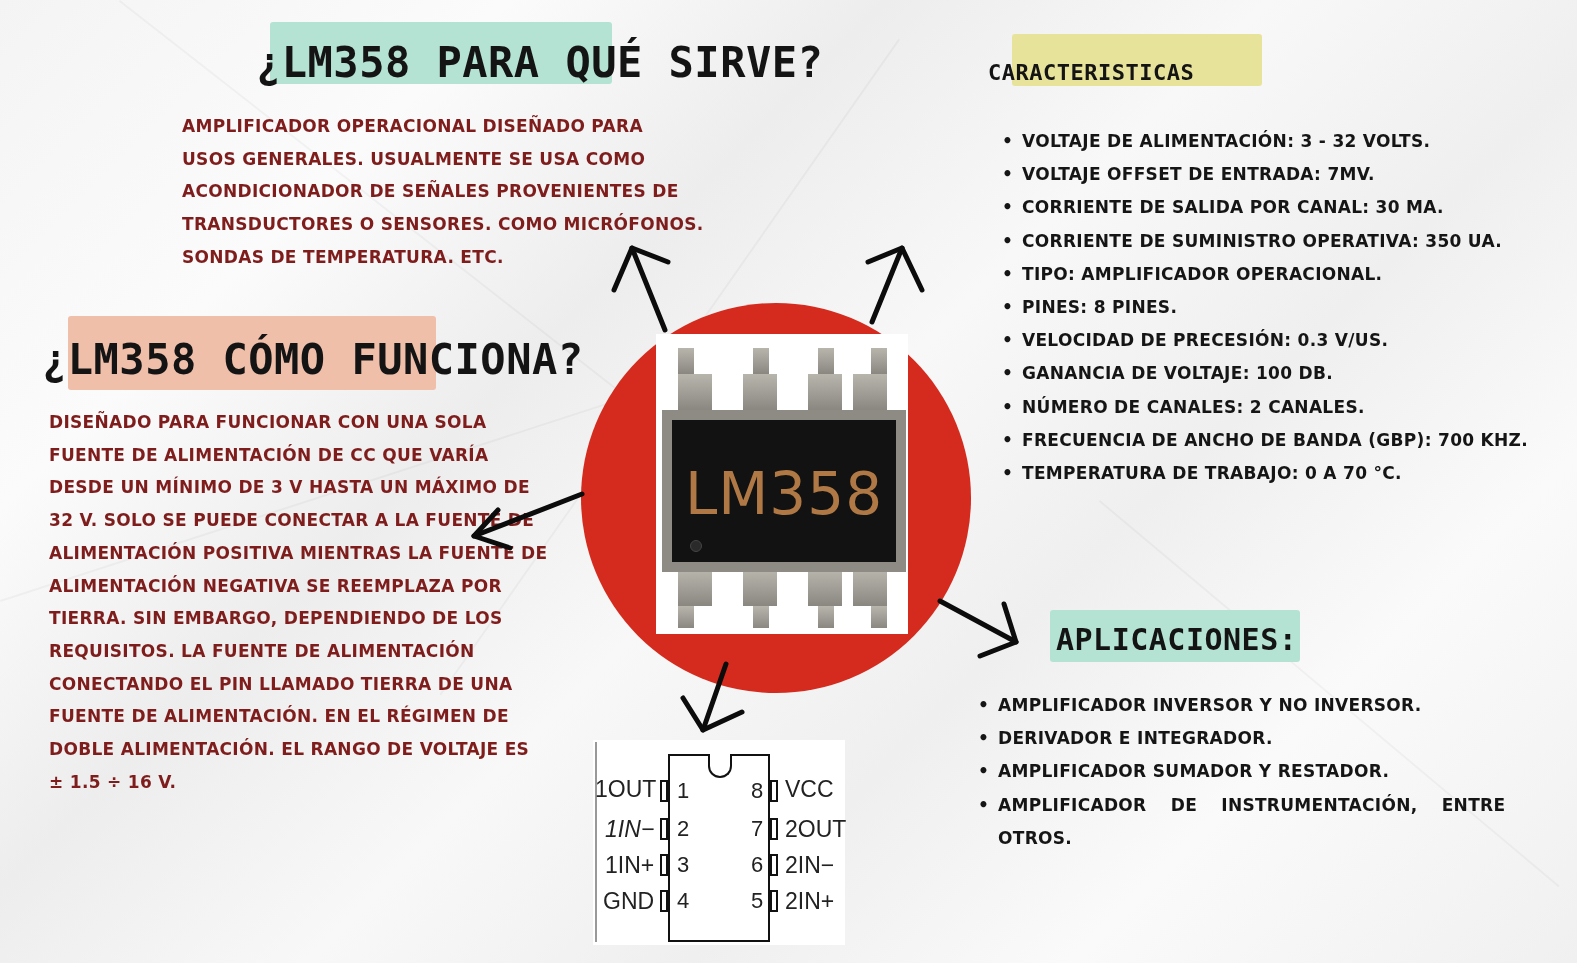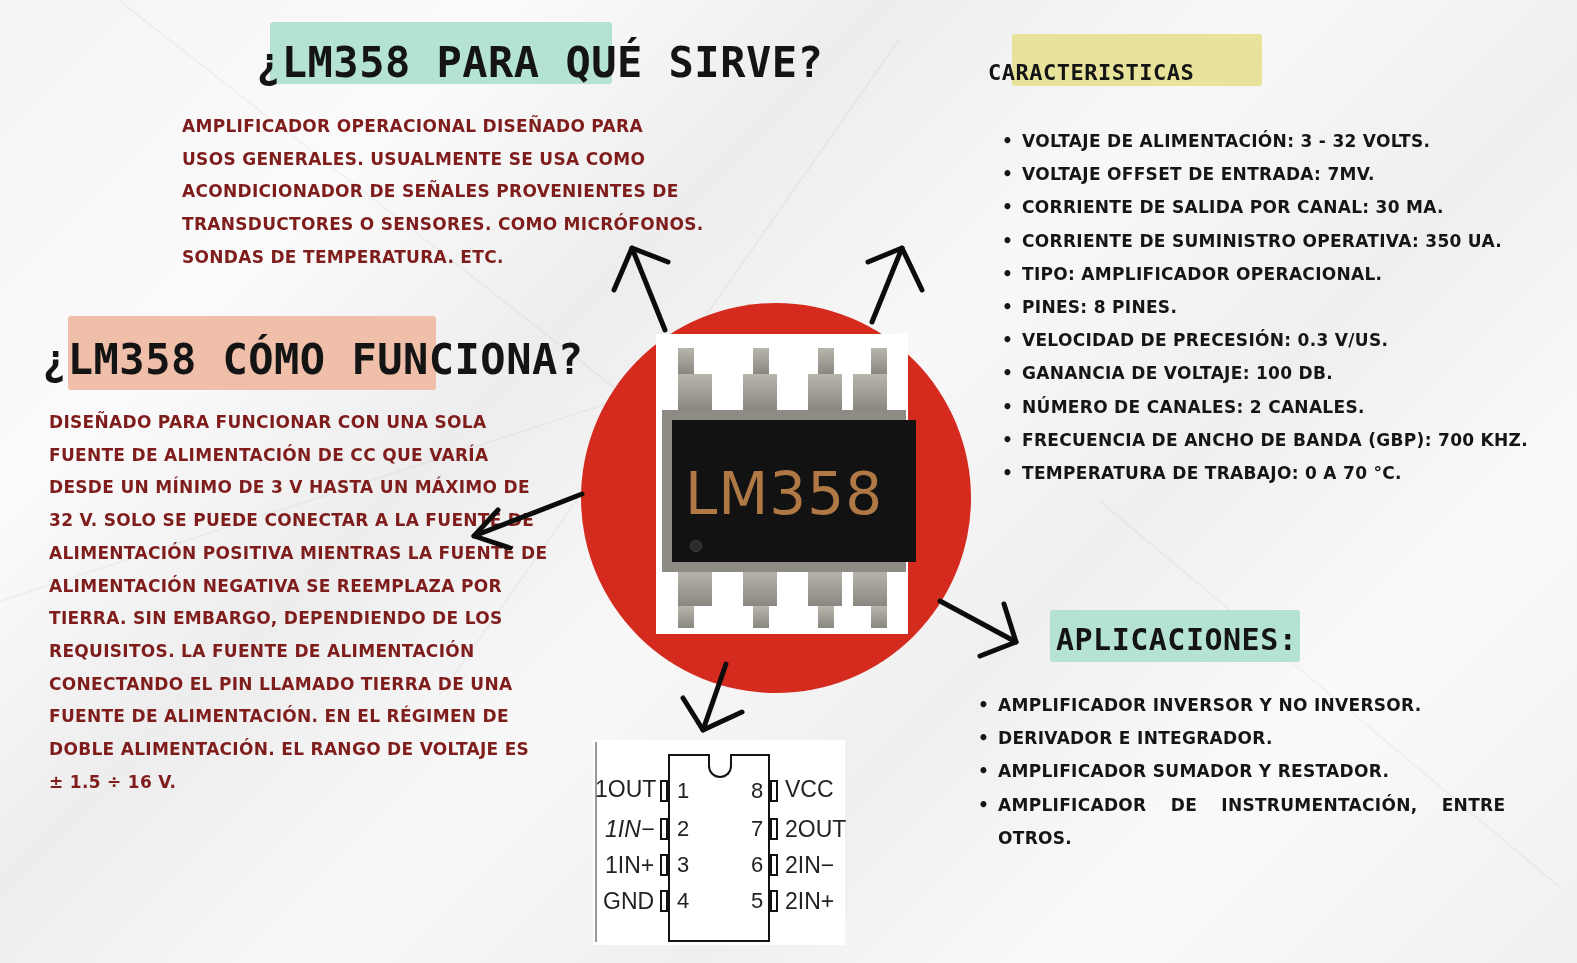--- a/index.html
+++ b/index.html
@@ -128,21 +128,21 @@
   <div class="pin" style="left:22px;top:236px;height:36px;"></div>
   <div class="pin" style="left:87px;top:236px;height:36px;"></div>
   <div class="pin" style="left:152px;top:236px;height:36px;"></div>
   <div class="pin" style="left:197px;top:236px;height:36px;"></div>
   <div class="pin" style="left:22px;top:272px;height:22px;width:16px;"></div>
   <div class="pin" style="left:97px;top:272px;height:22px;width:16px;"></div>
   <div class="pin" style="left:162px;top:272px;height:22px;width:16px;"></div>
   <div class="pin" style="left:215px;top:272px;height:22px;width:16px;"></div>
 </div>
 <div class="pkg" style="left:662px;top:410px;width:244px;height:162px;">
-  <div class="pkg-inner" style="width:244px;height:142px;">
+  <div class="pkg-inner" style="width:224px;height:142px;">
     <div class="chip-label" style="width:224px;">LM358</div>
     <div class="dot1"></div>
   </div>
 </div>
 
 <div class="pinout">
   <div class="vline"></div>
   <div class="ic">
     <div class="notch"></div>
   </div>

